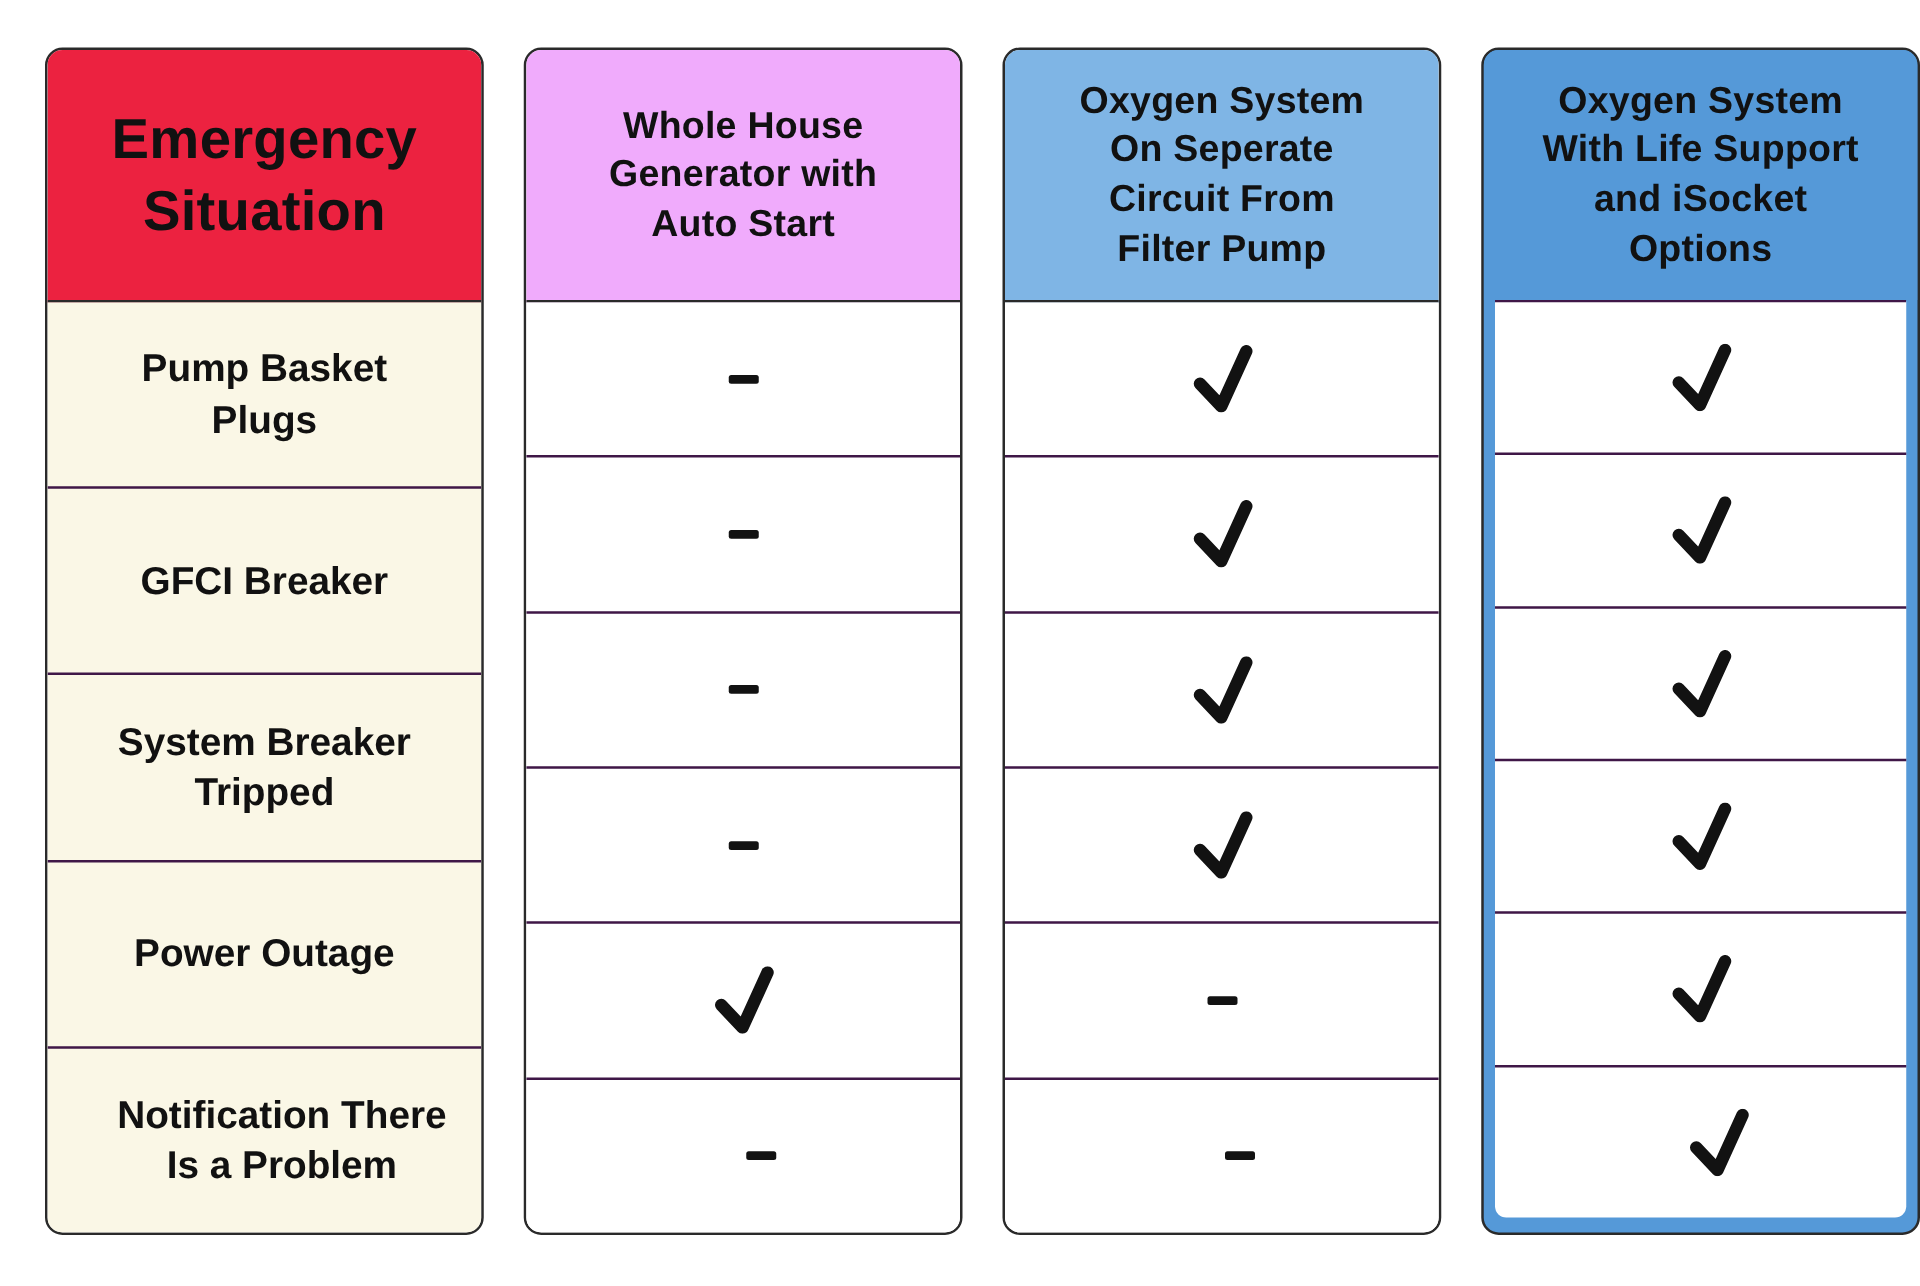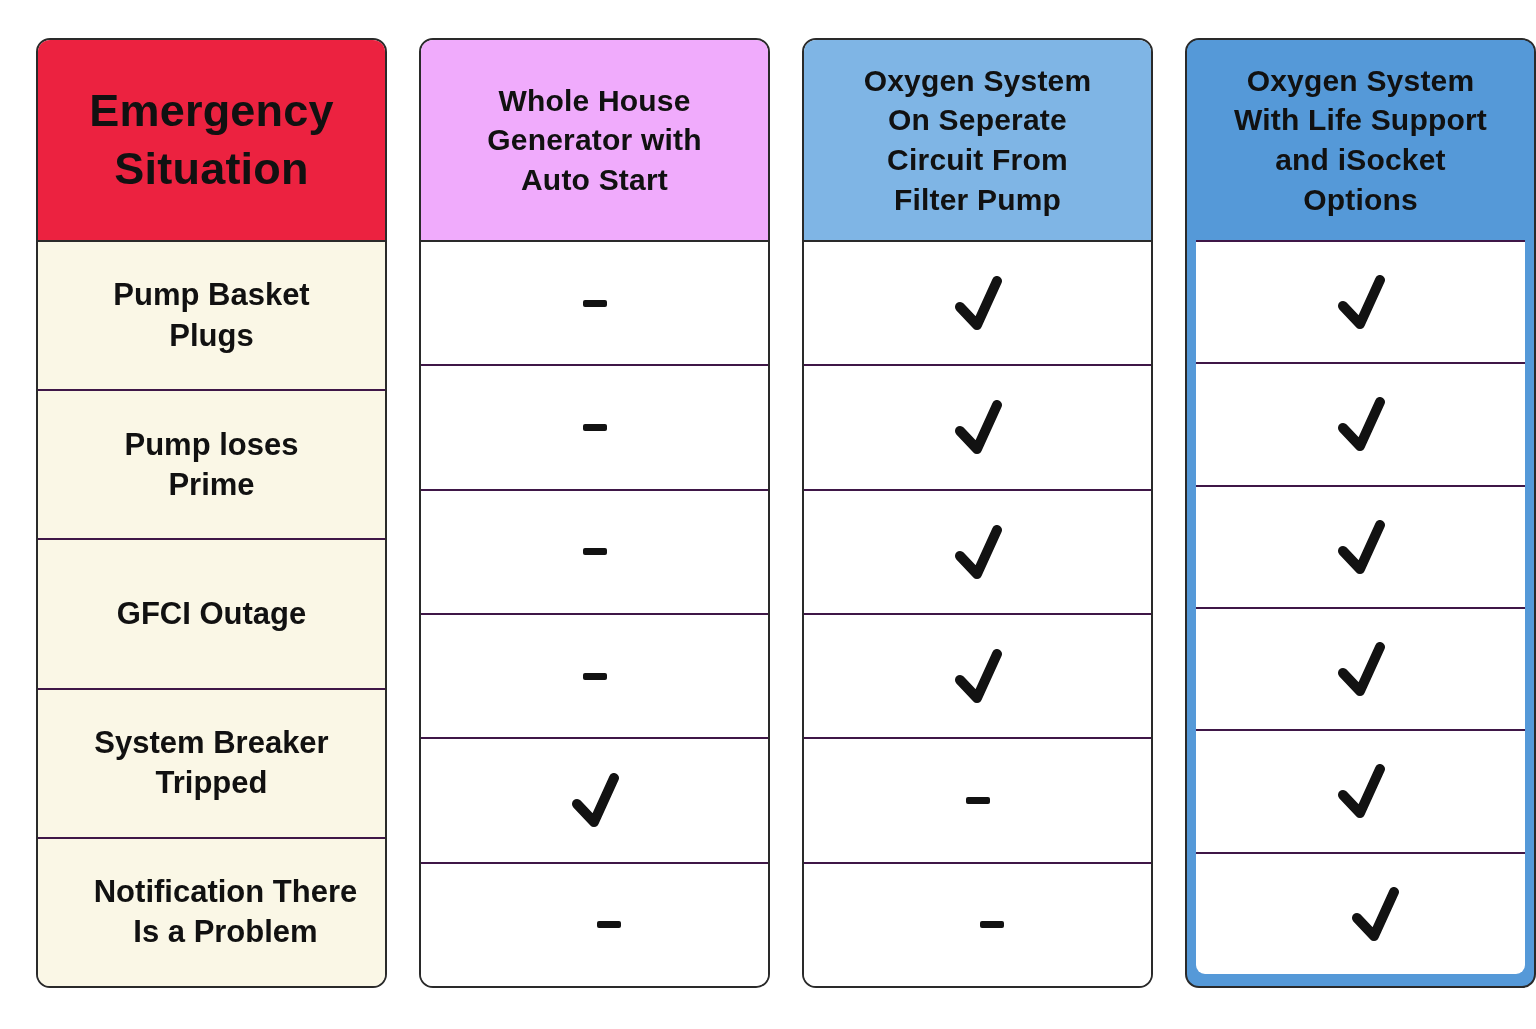--- a/index.html
+++ b/index.html
@@ -106,25 +106,24 @@
 
 <div class="page">
   <div class="compare-table">
 
     <div class="card emergency">
       <div class="card-header" style="background: rgb(236, 34, 64);">Emergency
 Situation</div>
       <div class="card-body" style="background: rgb(250, 247, 230);">
           <div class="cell">Pump Basket
 Plugs</div>
-          <div class="cell">Pump loses
-Prime</div>
-          <div class="cell">GFCI Outage</div>
+          <div class="cell">GFCI Breaker</div>
           <div class="cell">System Breaker
 Tripped</div>
+          <div class="cell">Power Outage</div>
           <div class="cell">Notification There
 Is a Problem</div>
         </div>
     </div>
 
     <div class="card">
       <div class="card-header" style="background: #f0abfc;">Whole House
 Generator with
 Auto Start</div>
       <div class="card-body" style="background: rgb(255, 255, 255);">

